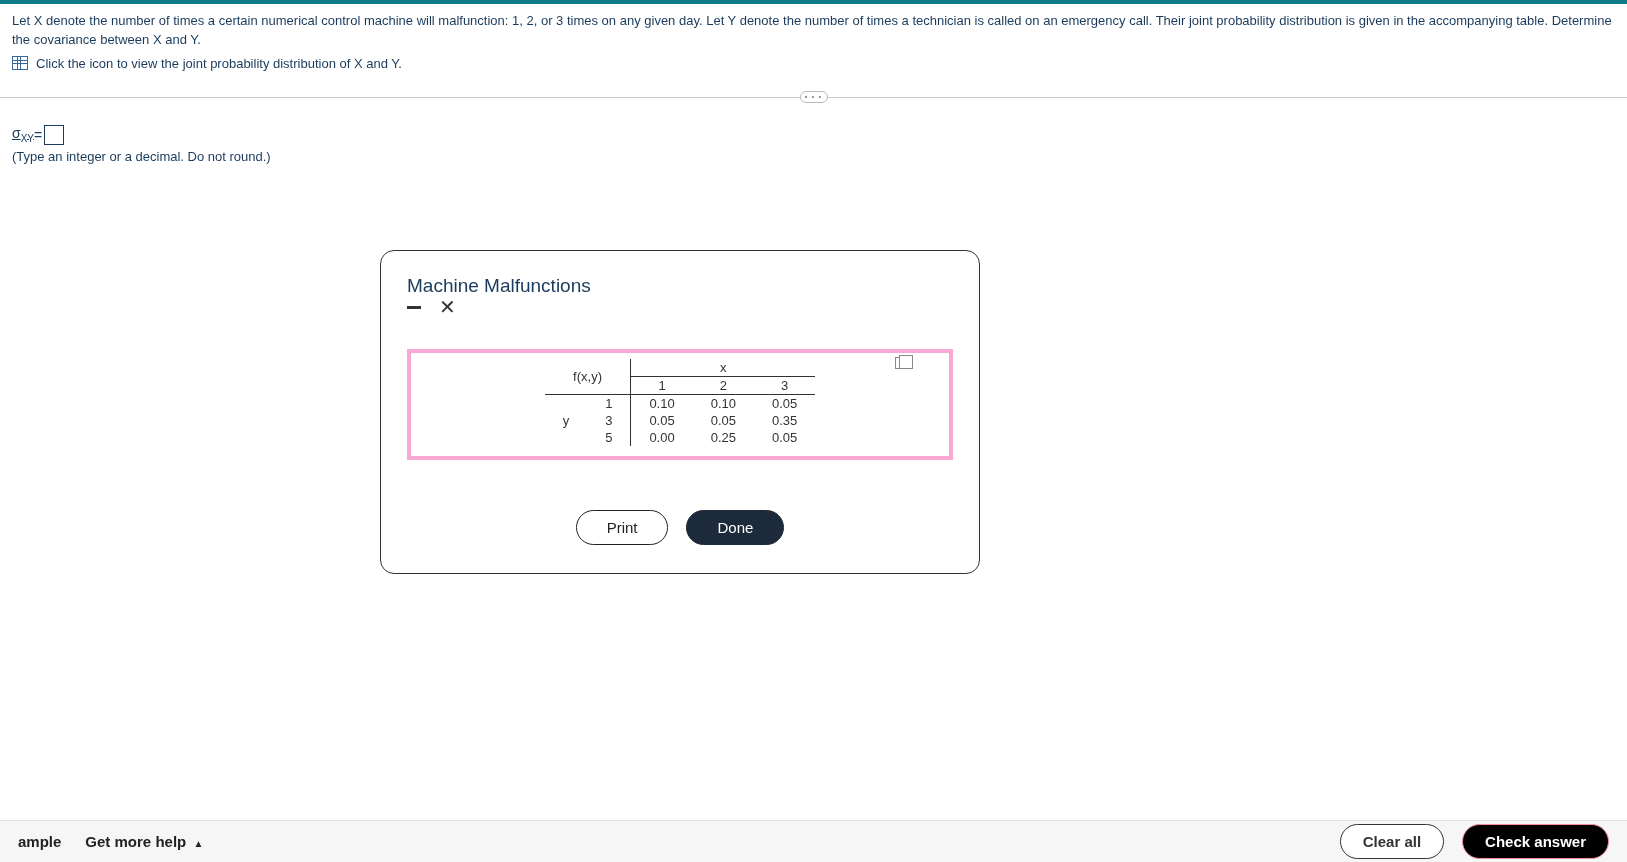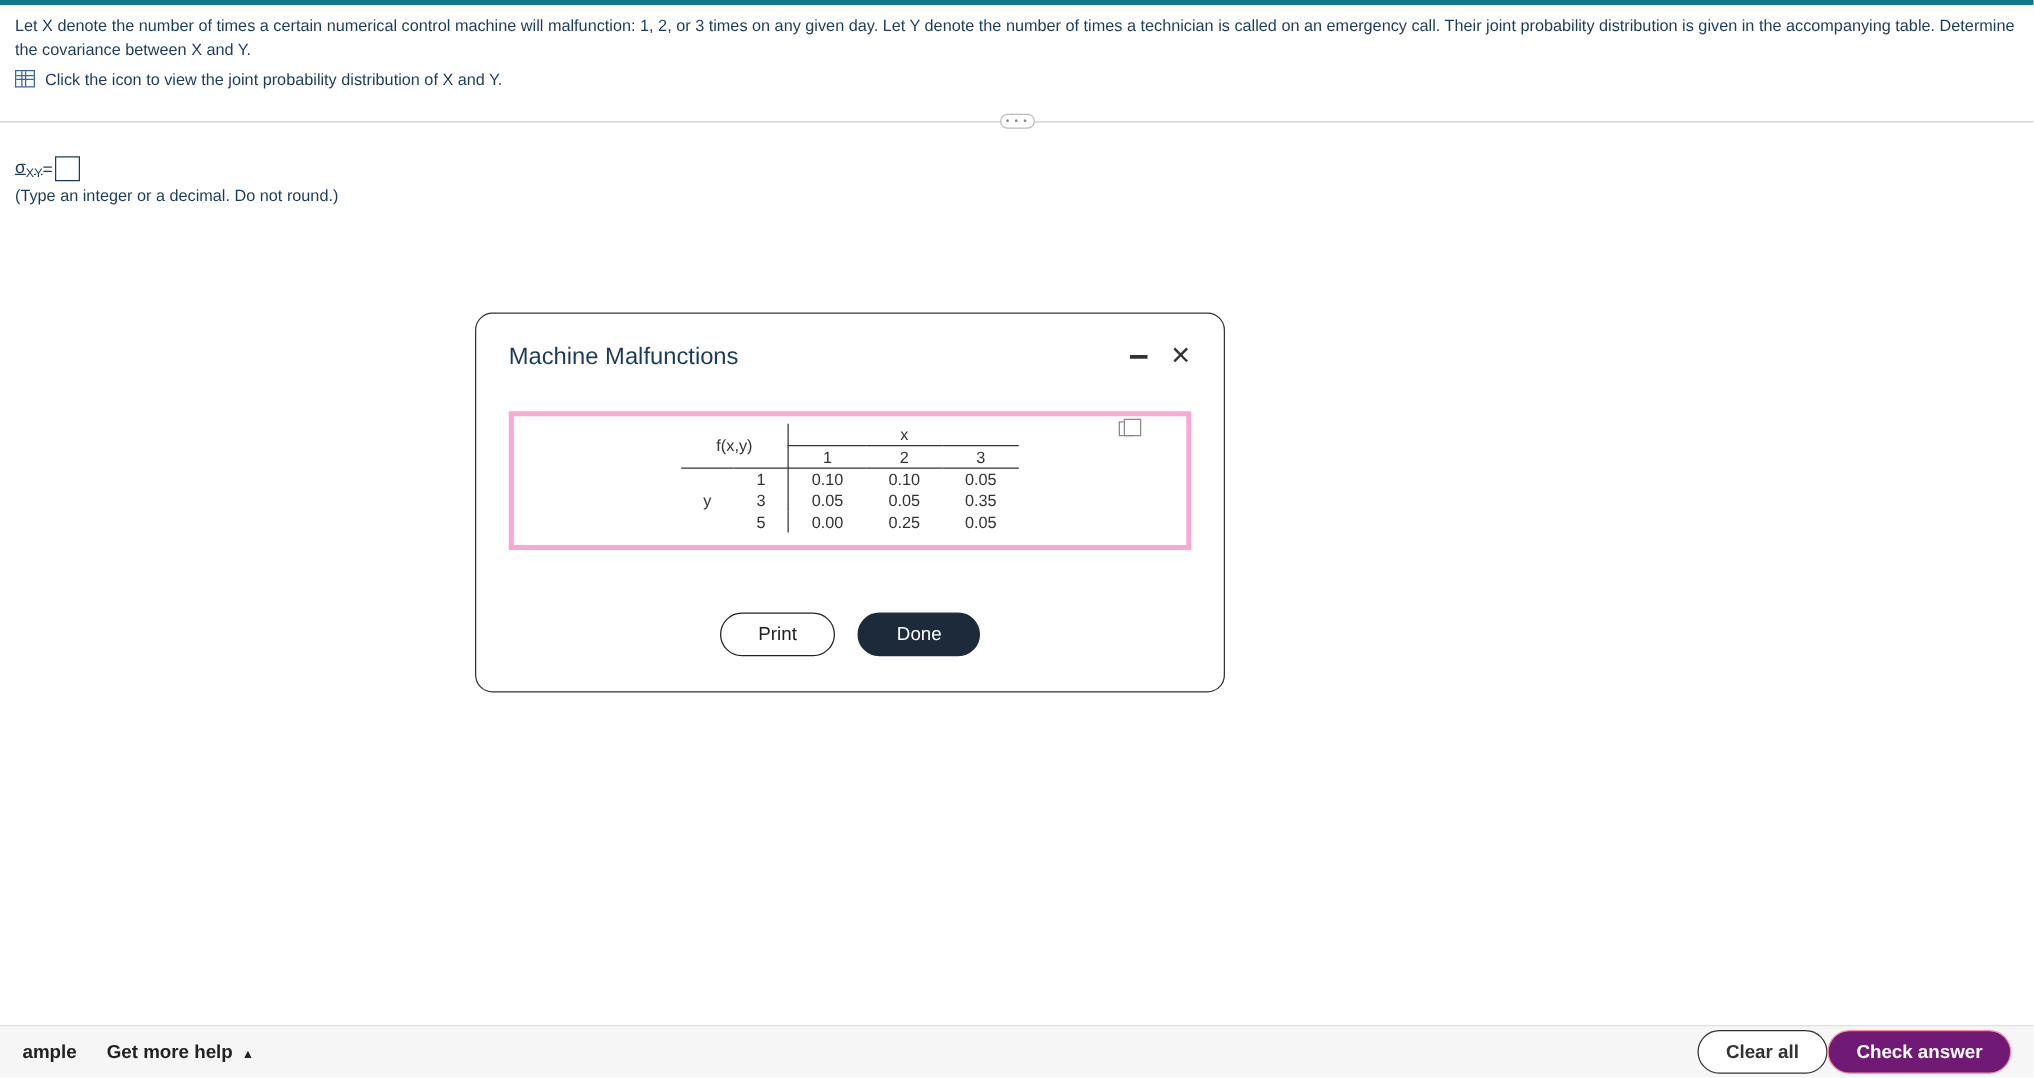--- a/index.html
+++ b/index.html
@@ -108,20 +108,21 @@
   width: 600px;
   border: 1.5px solid #333;
   border-radius: 14px;
   background: #fff;
   padding: 24px 26px 28px 26px;
 }
 .modal-header {
   display: flex;
   justify-content: space-between;
   align-items: flex-start;
+  flex-direction: column;
 }
 .modal-title {
   font-size: 19px;
   color: #1a3b5c;
   font-weight: 400;
 }
 .modal-controls { display: flex; gap: 18px; align-items: center; }
 .minimize-icon {
   width: 14px; height: 3px; background: #333;
 }
@@ -192,34 +193,34 @@
   height: 42px;
   background: #f6f6f6;
   border-top: 1px solid #e2e2e2;
   display: flex;
   align-items: center;
   padding: 0 18px;
 }
 .footer-left { display: flex; gap: 24px; font-size: 15px; color: #222; font-weight: 600; }
 .footer-left .item { cursor: pointer; }
 .caret-up { font-size: 10px; margin-left: 3px; }
-.footer-right { margin-left: auto; display: flex; }
+.footer-right { margin-left: auto; display: flex; gap: 18px; }
 .pill {
   padding: 8px 22px;
   border-radius: 22px;
   font-size: 15px;
   font-weight: 600;
 }
 .pill-clear {
   background: #fff;
   border: 1.5px solid #333;
   color: #333;
 }
 .pill-check {
-  background: #701a75;
+  background: #000000;
   border: 1.5px solid #f78da0;
   color: #fff;
 }
 </style>
 </head>
 <body>
 
 <div class="top-bar"></div>
 
 <div class="question-area">

